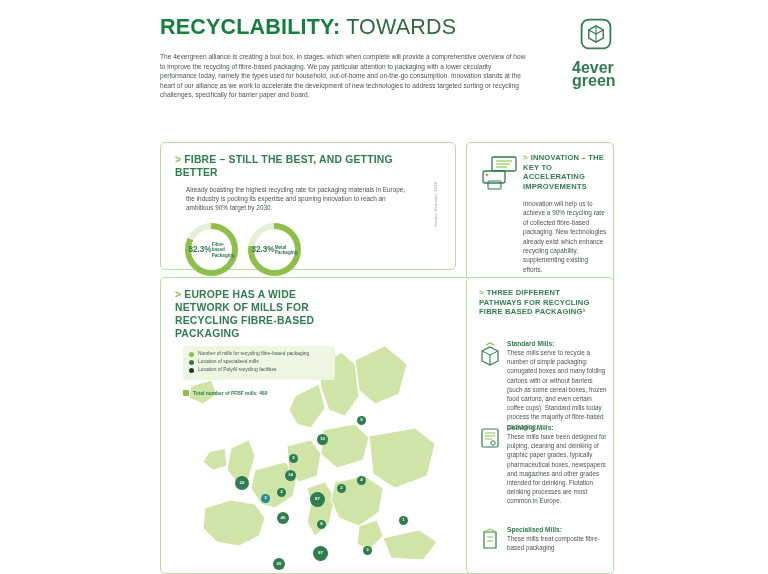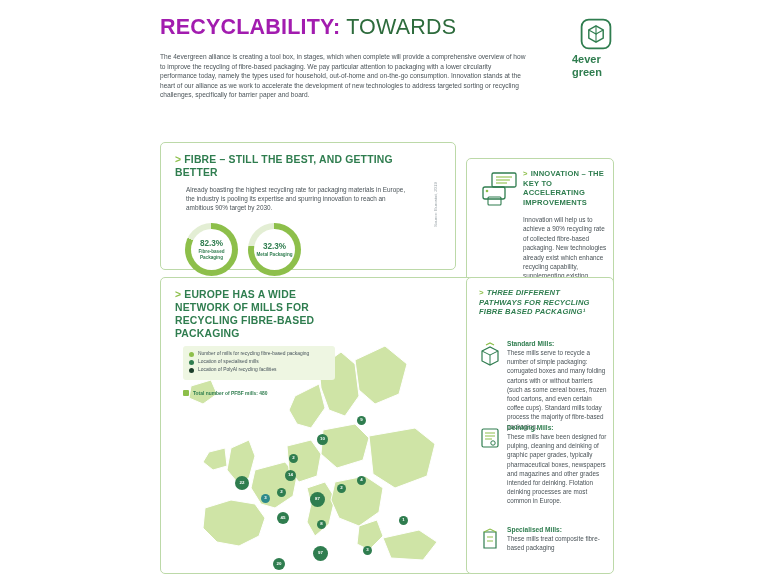--- a/index.html
+++ b/index.html
@@ -30,21 +30,21 @@
   }
   .title {
     font-size: 21.5px;
     line-height: 26px;
     letter-spacing: 0.2px;
     color: #2d6b3c;
     font-weight: 400;
   }
   .title b {
     font-weight: bold;
-    color: #a21caf;
+    color: #15803d;
   }
   .intro {
     margin-top: 12px;
     width: 370px;
     font-size: 6.6px;
     line-height: 9.6px;
     color: #4a5358;
   }
 
   
@@ -53,22 +53,22 @@
     left: 572px;
     top: 16px;
     width: 62px;
     text-align: left;
   }
   .logo .mark {
     width: 36px; height: 36px;
     margin-left: 6px;
   }
   .logo .word {
-    margin-top: 1px;
-    font-size: 11px;
+    margin-top: 9px;
+    font-size: 16px;
     line-height: 13px;
     color: #2f7d4f;
     font-weight: bold;
   }
   .logo .word span { display:block; }
 
   
   .panel {
     position: absolute;
     border: 1px solid #bcd9a8;
@@ -102,41 +102,41 @@
     display: flex; gap: 10px;
   }
   .donut {
     position: relative;
     width: 53px; height: 53px;
     border-radius: 50%;
   }
   .donut .hole {
     position: absolute; left: 6px; top: 6px; right: 6px; bottom: 6px;
     background: #fff; border-radius: 50%;
-    display: flex; flex-direction: column;
+    display: flex; flex-direction: row;
     align-items: center; justify-content: center;
-    text-align: center;
+    text-align: left;
   }
   .donut .pct {
     font-size: 8.2px; font-weight: bold; color: #2f7d4f; line-height: 9px;
   }
   .donut .lbl {
     font-size: 4.6px; font-weight: bold; color: #2f7d4f; line-height: 5.4px;
     margin-top: 1px;
   }
   .source-vert {
     position: absolute; left: 272px; top: 84px;
     font-size: 4.4px; color: #9aa3a8;
     transform: rotate(-90deg);
     transform-origin: left top;
     white-space: nowrap;
   }
 
   
-  #innovation-panel { left: 466px; top: 142px; width: 148px; height: 156px; margin-top: 16px; }
+  #innovation-panel { left: 466px; top: 142px; width: 148px; height: 156px; }
   #innovation-panel .panel-title {
     position: absolute; left: 56px; top: 10px; width: 85px;
     font-size: 7.6px; line-height: 9.6px;
   }
   #innovation-panel .body {
     position: absolute; left: 56px; top: 56px; width: 85px;
     font-size: 6.4px; line-height: 9.4px; color: #4a5358;
   }
   #innovation-panel .ico {
     position: absolute; left: 12px; top: 12px; width: 40px; height: 36px;
@@ -183,21 +183,21 @@
     line-height: 1;
     display: flex; align-items: center; justify-content: center;
     font-weight: bold;
   }
   .bubble.teal { background: #2c8a8a; }
 
   
   #pathways-panel { left: 466px; top: 277px; width: 148px; height: 297px; }
   #pathways-panel .panel-title {
     position: absolute; left: 12px; top: 10px; width: 120px;
-    font-size: 7.6px; line-height: 9.6px; font-style: italic;
+    font-size: 7.6px; line-height: 9.6px;
   }
   .pathway {
     position: absolute; left: 12px; width: 128px;
   }
   .pathway .p-ico {
     position: absolute; left: 0; top: 2px; width: 22px; height: 24px;
   }
   .pathway h4 {
     margin: 0 0 1px 28px;
     font-size: 6.6px; color: #2f7d4f; font-weight: bold;

